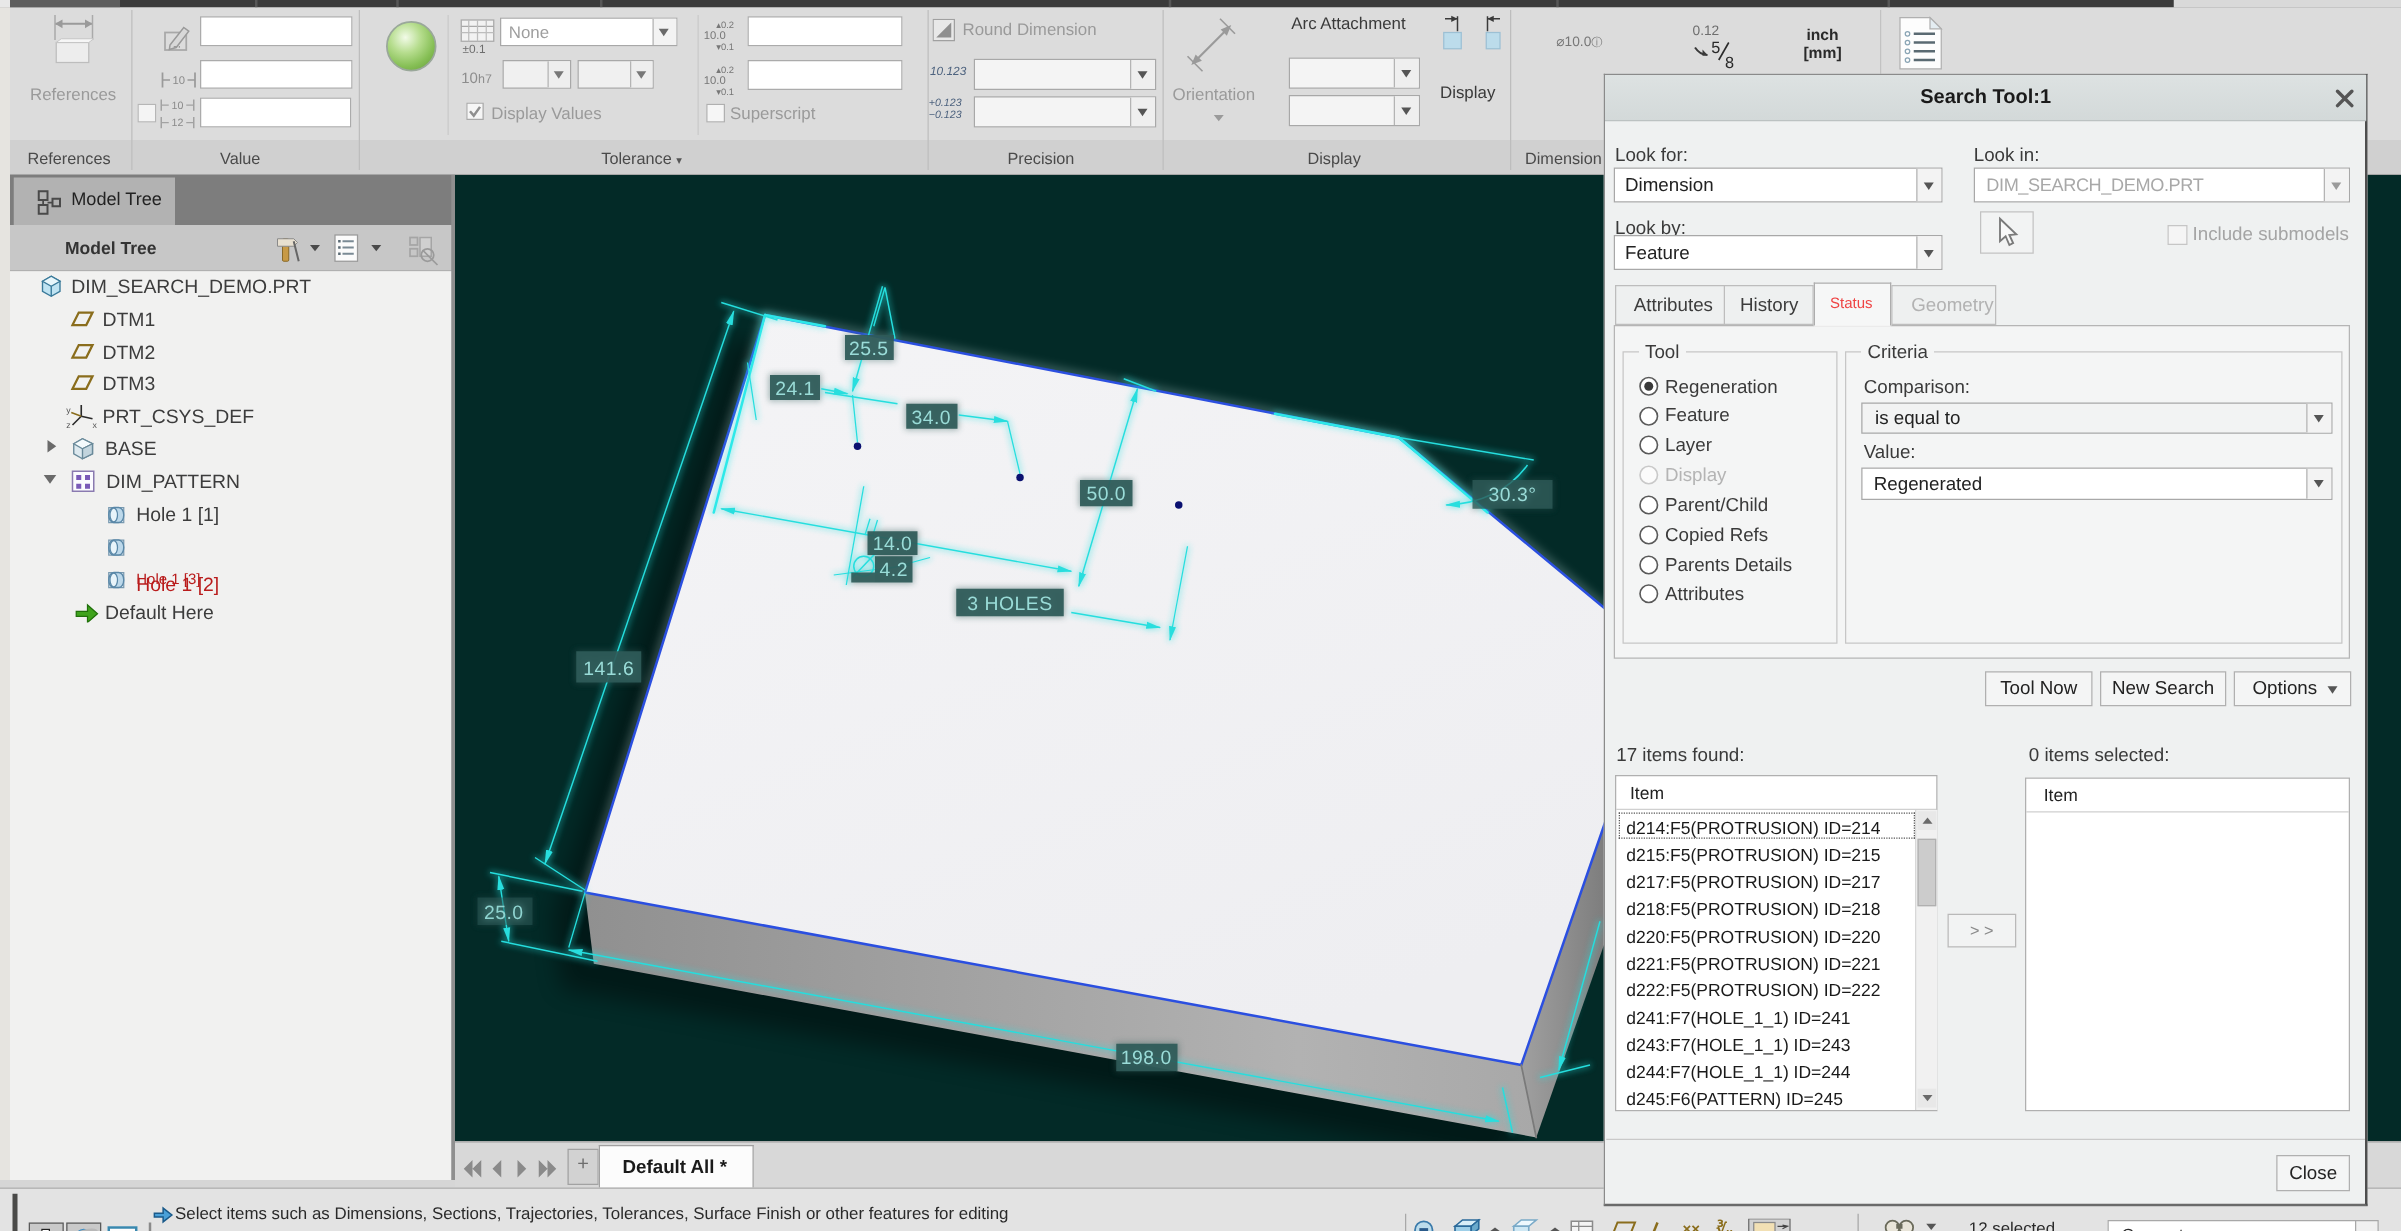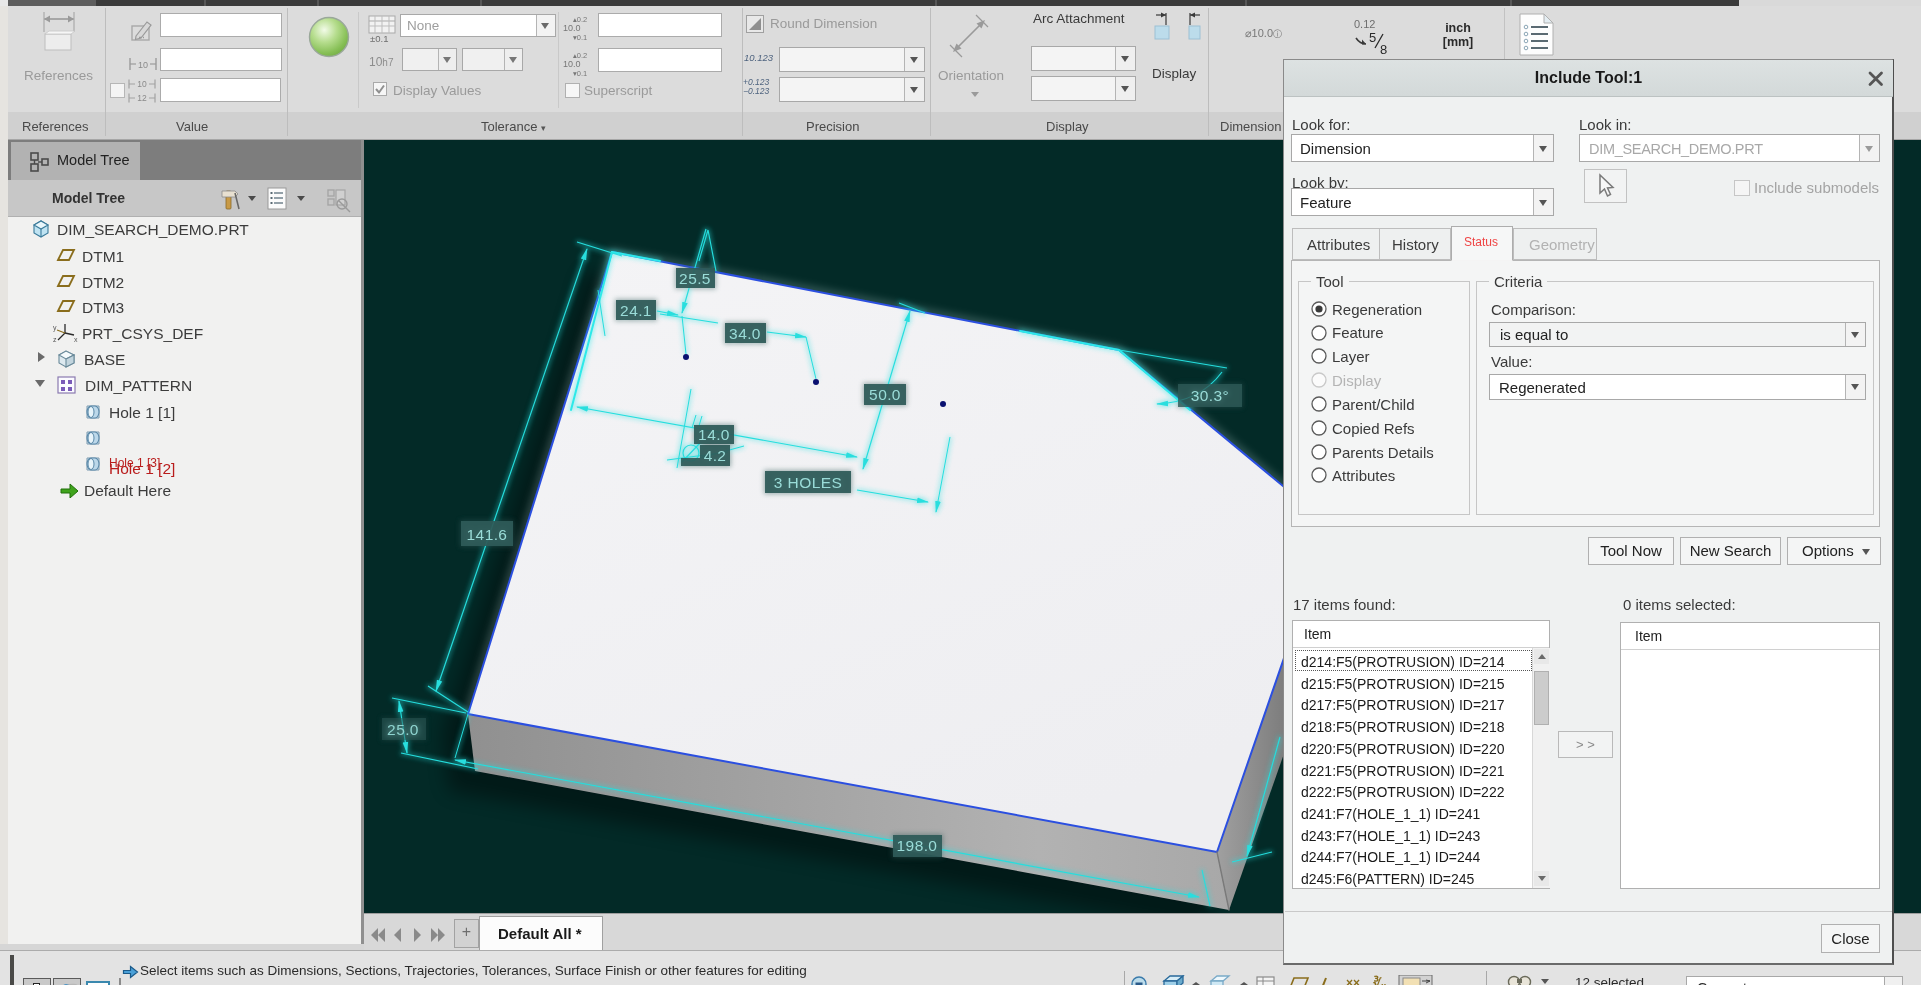--- a/index.html
+++ b/index.html
@@ -97,21 +97,21 @@
   <div class="sep" style="left:358px;top:6px;height:96px;background:#c9c9c9;"></div>
   <svg class="abs" style="left:368px;top:9px;" width="30" height="28">
     <rect x="1" y="1" width="26" height="17" fill="#f2f2f2" stroke="#a9a9a9"></rect>
     <line x1="1" y1="6" x2="27" y2="6" stroke="#a9a9a9"></line>
       <line x1="1" y1="11" x2="27" y2="11" stroke="#bdbdbd"></line>
     <line x1="7" y1="1" x2="7" y2="18" stroke="#bdbdbd"></line>
       <line x1="14" y1="1" x2="14" y2="18" stroke="#bdbdbd"></line>
       <line x1="21" y1="1" x2="21" y2="18" stroke="#bdbdbd"></line>
     <text x="2" y="27" font-size="9.5" fill="#6e6e6e" font-family="Liberation Sans">±0.1</text>
   </svg>
-  <div class="cmb" style="left:400px;top:8px;width:156px;height:23px;">
+  <div class="cmb" style="left:400px;top:8px;width:142px;height:23px;">
     <div style="position:absolute;left:6px;top:3px;font-size:13.5px;color:#9e9e9e;">None</div>
     <div class="cmbarr" style="width:18px;">
         <div class="tri" style="left:4px;top:8px;border-top-color:#6a6a6a;"></div>
       </div>
   </div>
   <div class="abs" style="left:369px;top:49px;font-size:12px;color:#8d8d8d;">10<span style="font-size:10px;">h7</span></div>
   <div class="cmb" style="left:402px;top:42px;width:55px;height:23px;background:#f0f0f0;">
     <div class="cmbarr" style="width:17px;background:#eee;">
         <div class="tri" style="left:3.5px;top:8px;border-top-color:#777;"></div>
       </div>
@@ -525,21 +525,21 @@
     <div class="abs" style="left:10px;top:3px;font-size:14px;color:#2a2a2a;">Geometry</div>
   </div>
   <div class="cmb" style="left:1884px;top:25px;width:19px;height:22px;background:#f0f0f0;">
     
   </div>
 </div>
 
 <div id="dlg" class="abs" style="left:1283px;top:59px;width:611px;height:906px;background:#eff1f1;border:1px solid #8a8a8a;border-right:2px solid #4e4e4e;border-bottom:2px solid #6a6a6a;box-sizing:border-box;">
 
   <div class="abs" style="left:0;top:0;width:609px;height:36px;background:linear-gradient(#dde2e2,#d3d9d9);border-bottom:1px solid #bcc2c2;text-align:center;">
-    <span style="font-size:16px;font-weight:bold;color:#1a1a1a;line-height:36px;">Include Tool:1</span>
+    <span style="font-size:16px;font-weight:bold;color:#1a1a1a;line-height:36px;">Search Tool:1</span>
   </div>
   <svg class="abs" style="left:583px;top:10px;" width="18" height="18">
     <path d="M3 3 L14.5 14.5 M14.5 3 L3 14.5" stroke="#555" stroke-width="2.8" stroke-linecap="round"></path>
   </svg>
 
   <div class="dtxt" style="left:8px;top:56px;">Look for:</div>
   <div class="cmb" style="left:7px;top:74px;width:263px;height:28px;">
     <div class="abs" style="left:8px;top:5px;font-size:15px;color:#222;">Dimension</div>
     <div class="cmbarr" style="width:19px;">
         <div class="tri" style="left:5px;top:11px;"></div>

